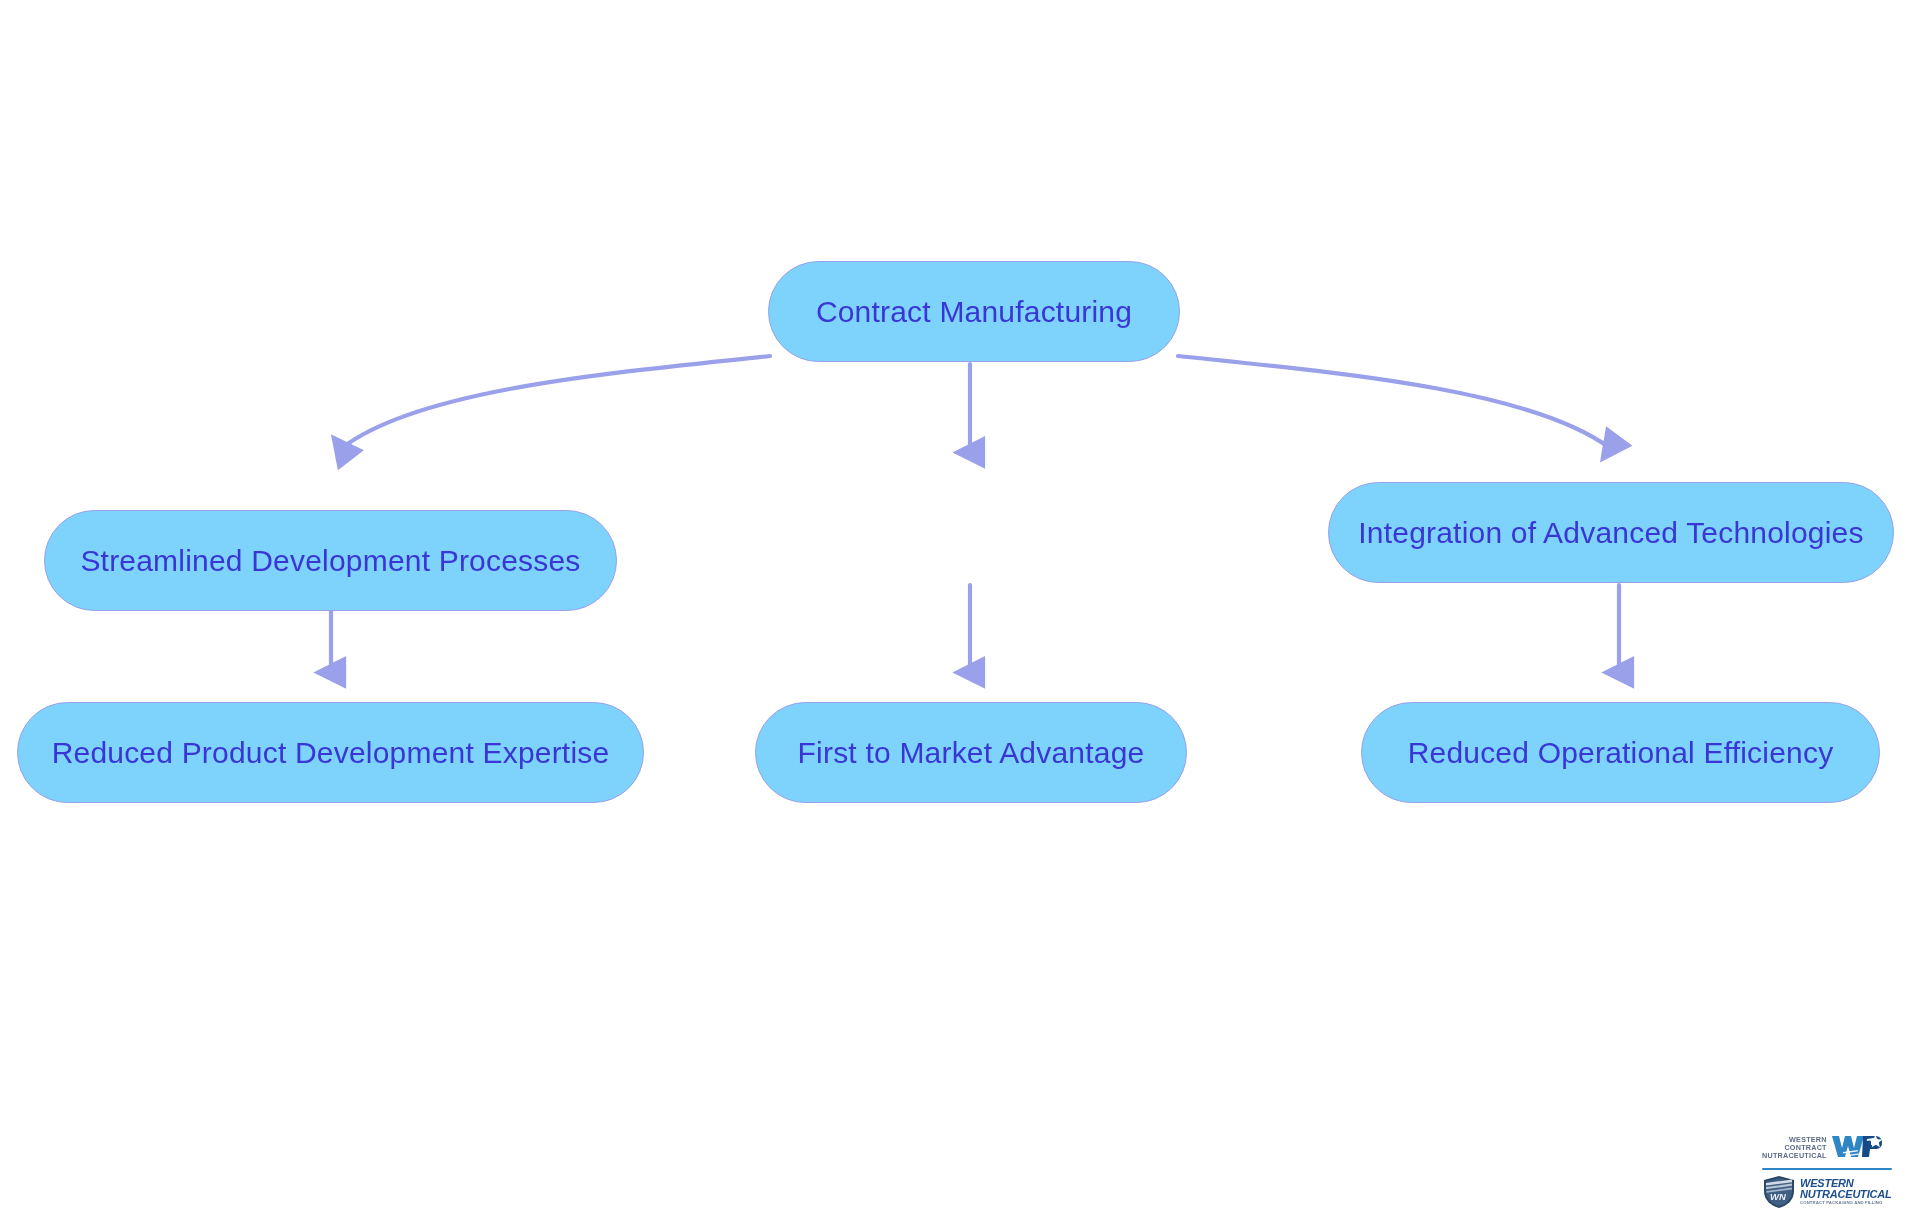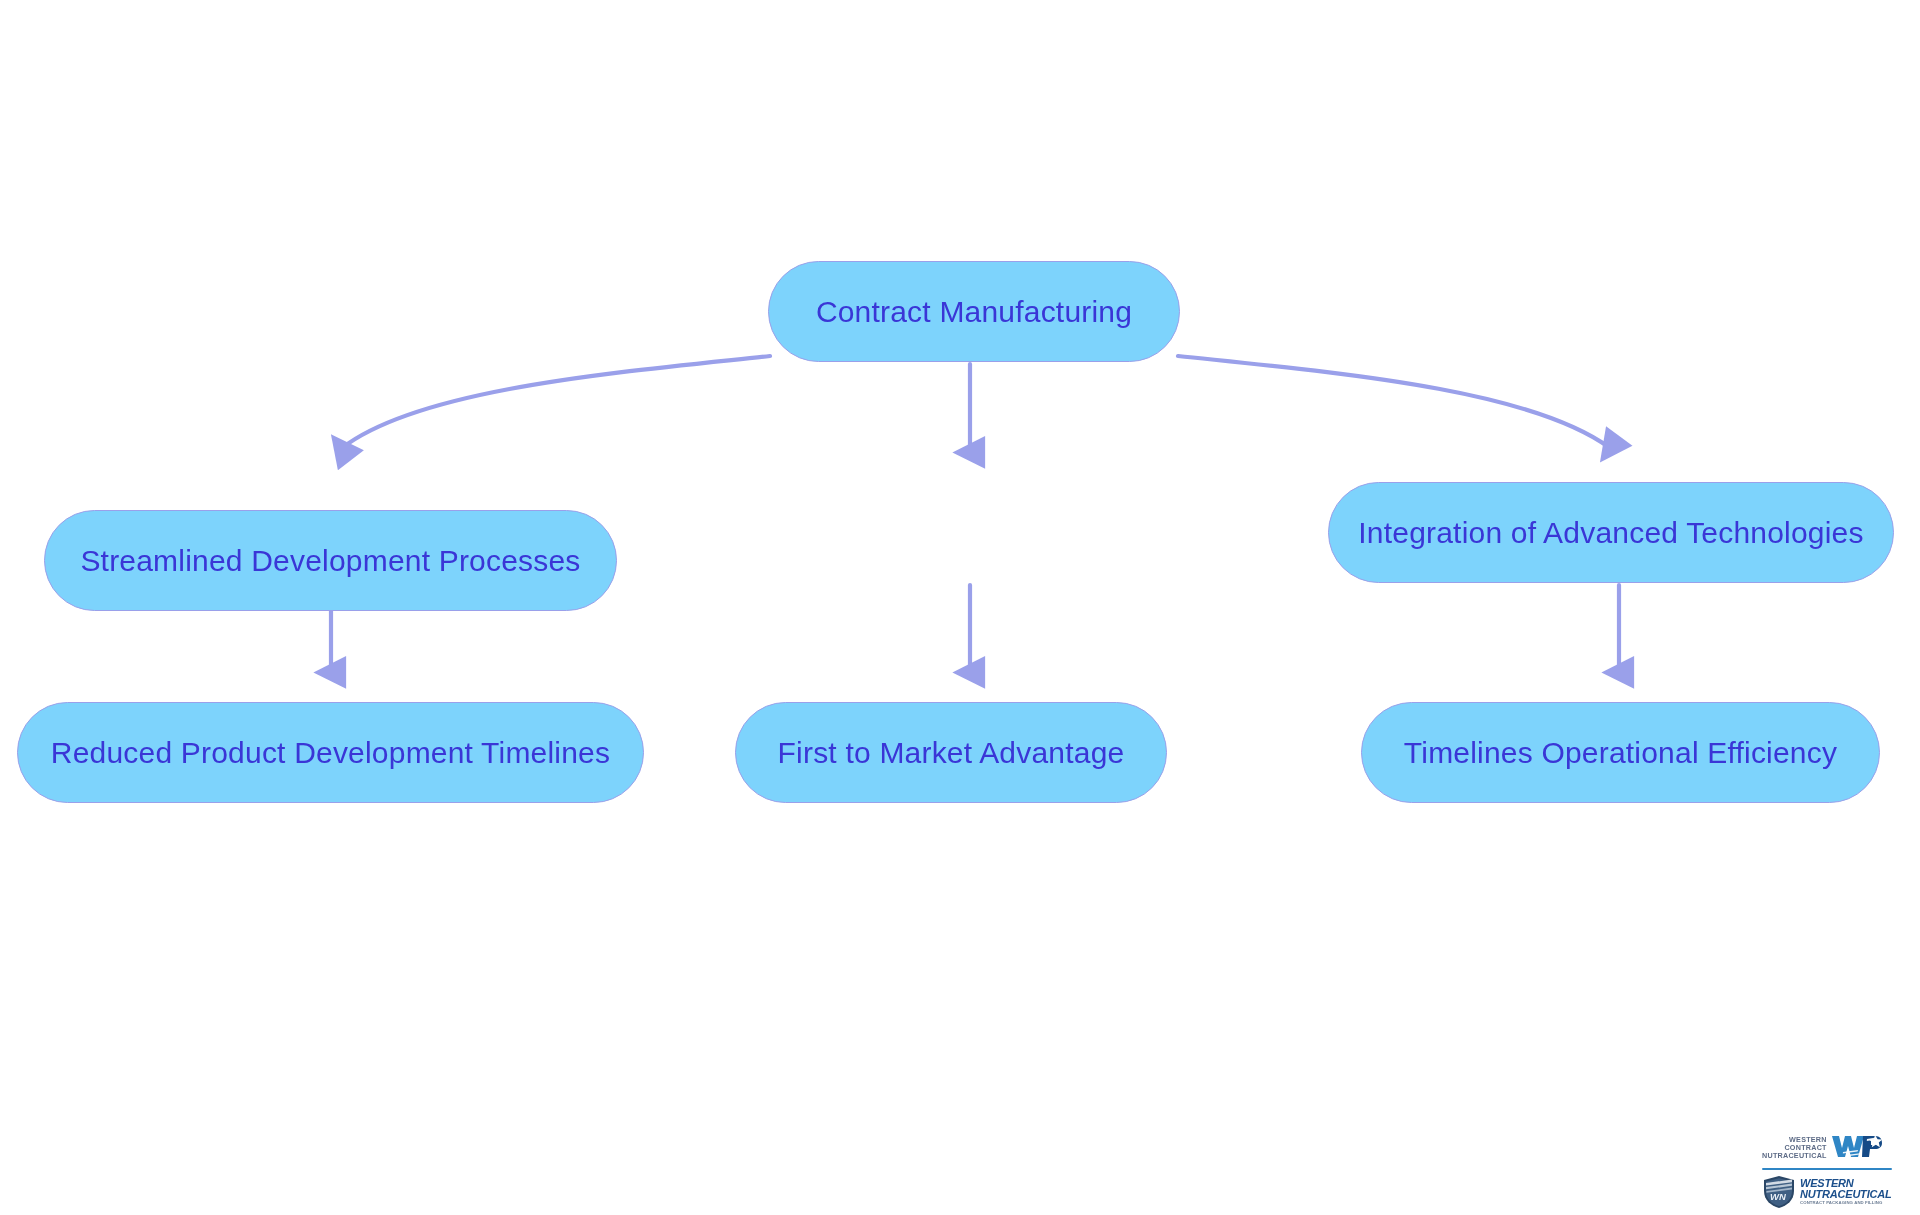--- a/index.html
+++ b/index.html
@@ -78,21 +78,21 @@
   }
 
   
   #node-timelines {
     left: 17px;
     top: 702px;
     width: 627px;
     height: 101px;
   }
   #node-first-market {
-    left: 735px;
+    left: 755px;
     top: 702px;
     width: 432px;
     height: 101px;
   }
   #node-efficiency {
     left: 1361px;
     top: 702px;
     width: 519px;
     height: 101px;
   }
@@ -180,25 +180,25 @@
     <path d="M 1619 585 L 1619 672" fill="none" stroke="#9aa0ea" stroke-width="4.2" stroke-linecap="round" marker-end="url(#arrowhead)"></path>
   </svg>
 
   <div class="node" id="node-root">Contract Manufacturing</div>
 
   <div class="node" id="node-streamlined">Streamlined Development Processes</div>
 
 
   <div class="node" id="node-technologies">Integration of Advanced Technologies</div>
 
-  <div class="node" id="node-timelines">Reduced Product Development Timelines</div>
+  <div class="node" id="node-timelines">Reduced Product Development Expertise</div>
 
   <div class="node" id="node-first-market">First to Market Advantage</div>
 
-  <div class="node" id="node-efficiency">Timelines Operational Efficiency</div>
+  <div class="node" id="node-efficiency">Reduced Operational Efficiency</div>
 
   <div id="brand-logo">
 
     <div class="logo-row" id="logo-wp-row">
       <div class="logo-wp-words">
         <span>WESTERN</span>
         <span>CONTRACT</span>
         <span>NUTRACEUTICAL</span>
       </div>
       <svg width="52" height="30" viewBox="0 0 52 30" xmlns="http://www.w3.org/2000/svg">

